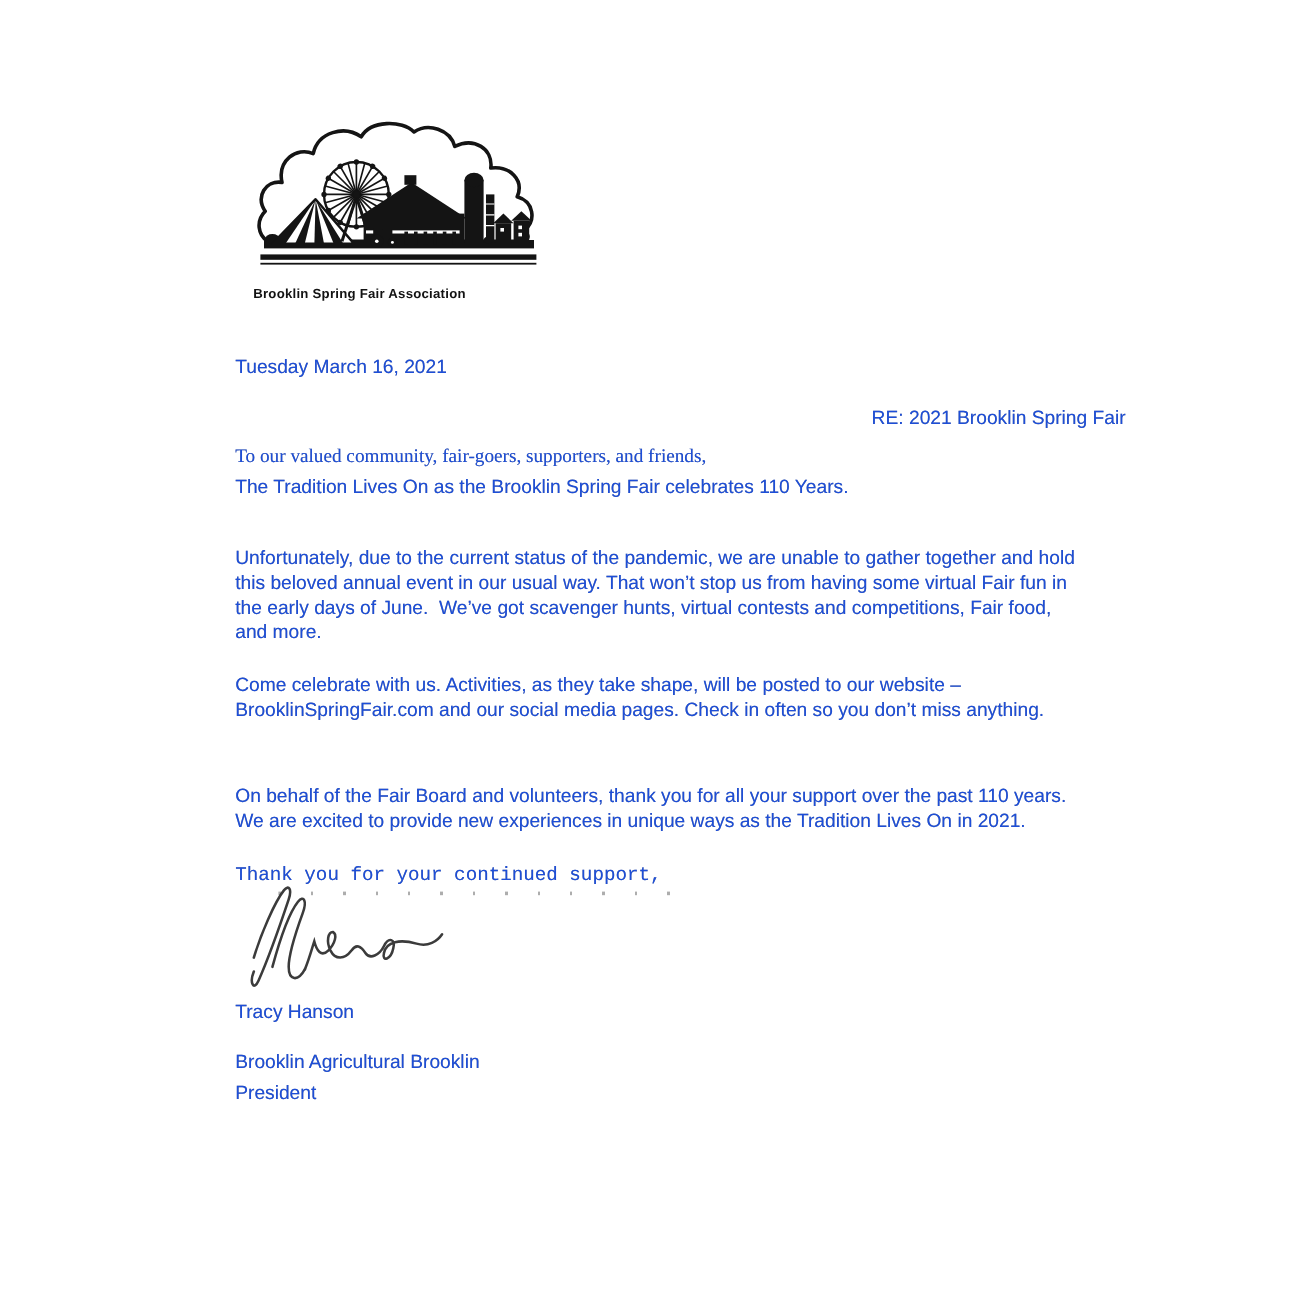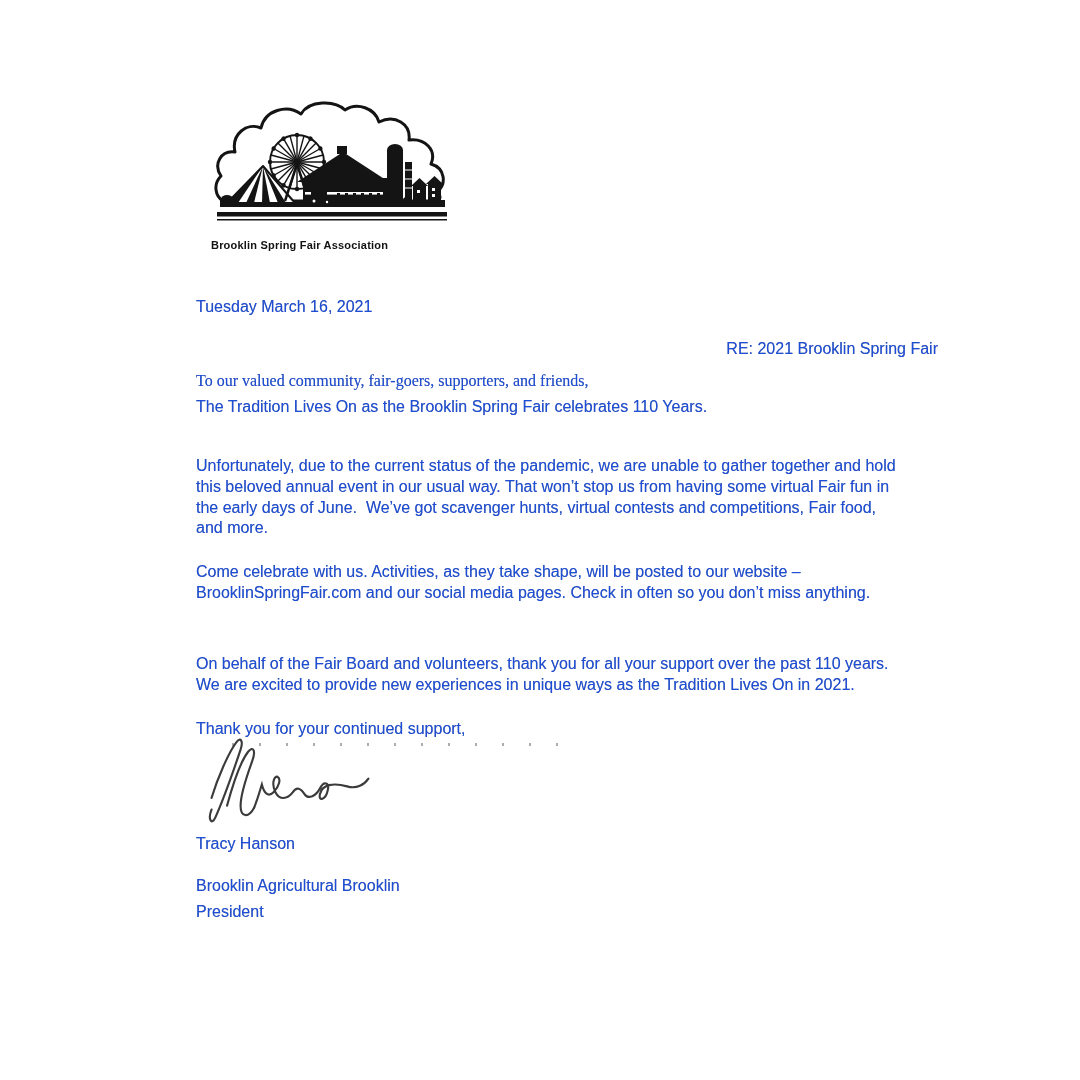--- a/index.html
+++ b/index.html
@@ -36,21 +36,21 @@
     white-space: pre-wrap;
     text-shadow: 0 0 0.5px rgba(30,30,30,0.45);
   }
   .date      { top: 297px; }
   .subject   { top: 339px; left: 236px; text-align: right; }
   .salutation{ top: 371px; font-family: Liberation Serif, serif; }
   .para-0    { top: 397px; }
   .para-1    { top: 456px; }
   .para-2    { top: 562px; }
   .para-3    { top: 636px; margin-top: 18px; }
-  .closing   { top: 719px; }
+  .closing   { top: 719px; font-family: Liberation Mono, monospace; }
   
   .scan-dots {
     position: absolute; left: 232px; top: 743px;
     width: 345px; height: 3px;
     background: repeating-linear-gradient(90deg,
       rgba(40,40,40,0.38) 0 2px, transparent 2px 27px);
     filter: blur(0.4px);
   }
   .signature {
     position: absolute; left: 200px; top: 736px;

